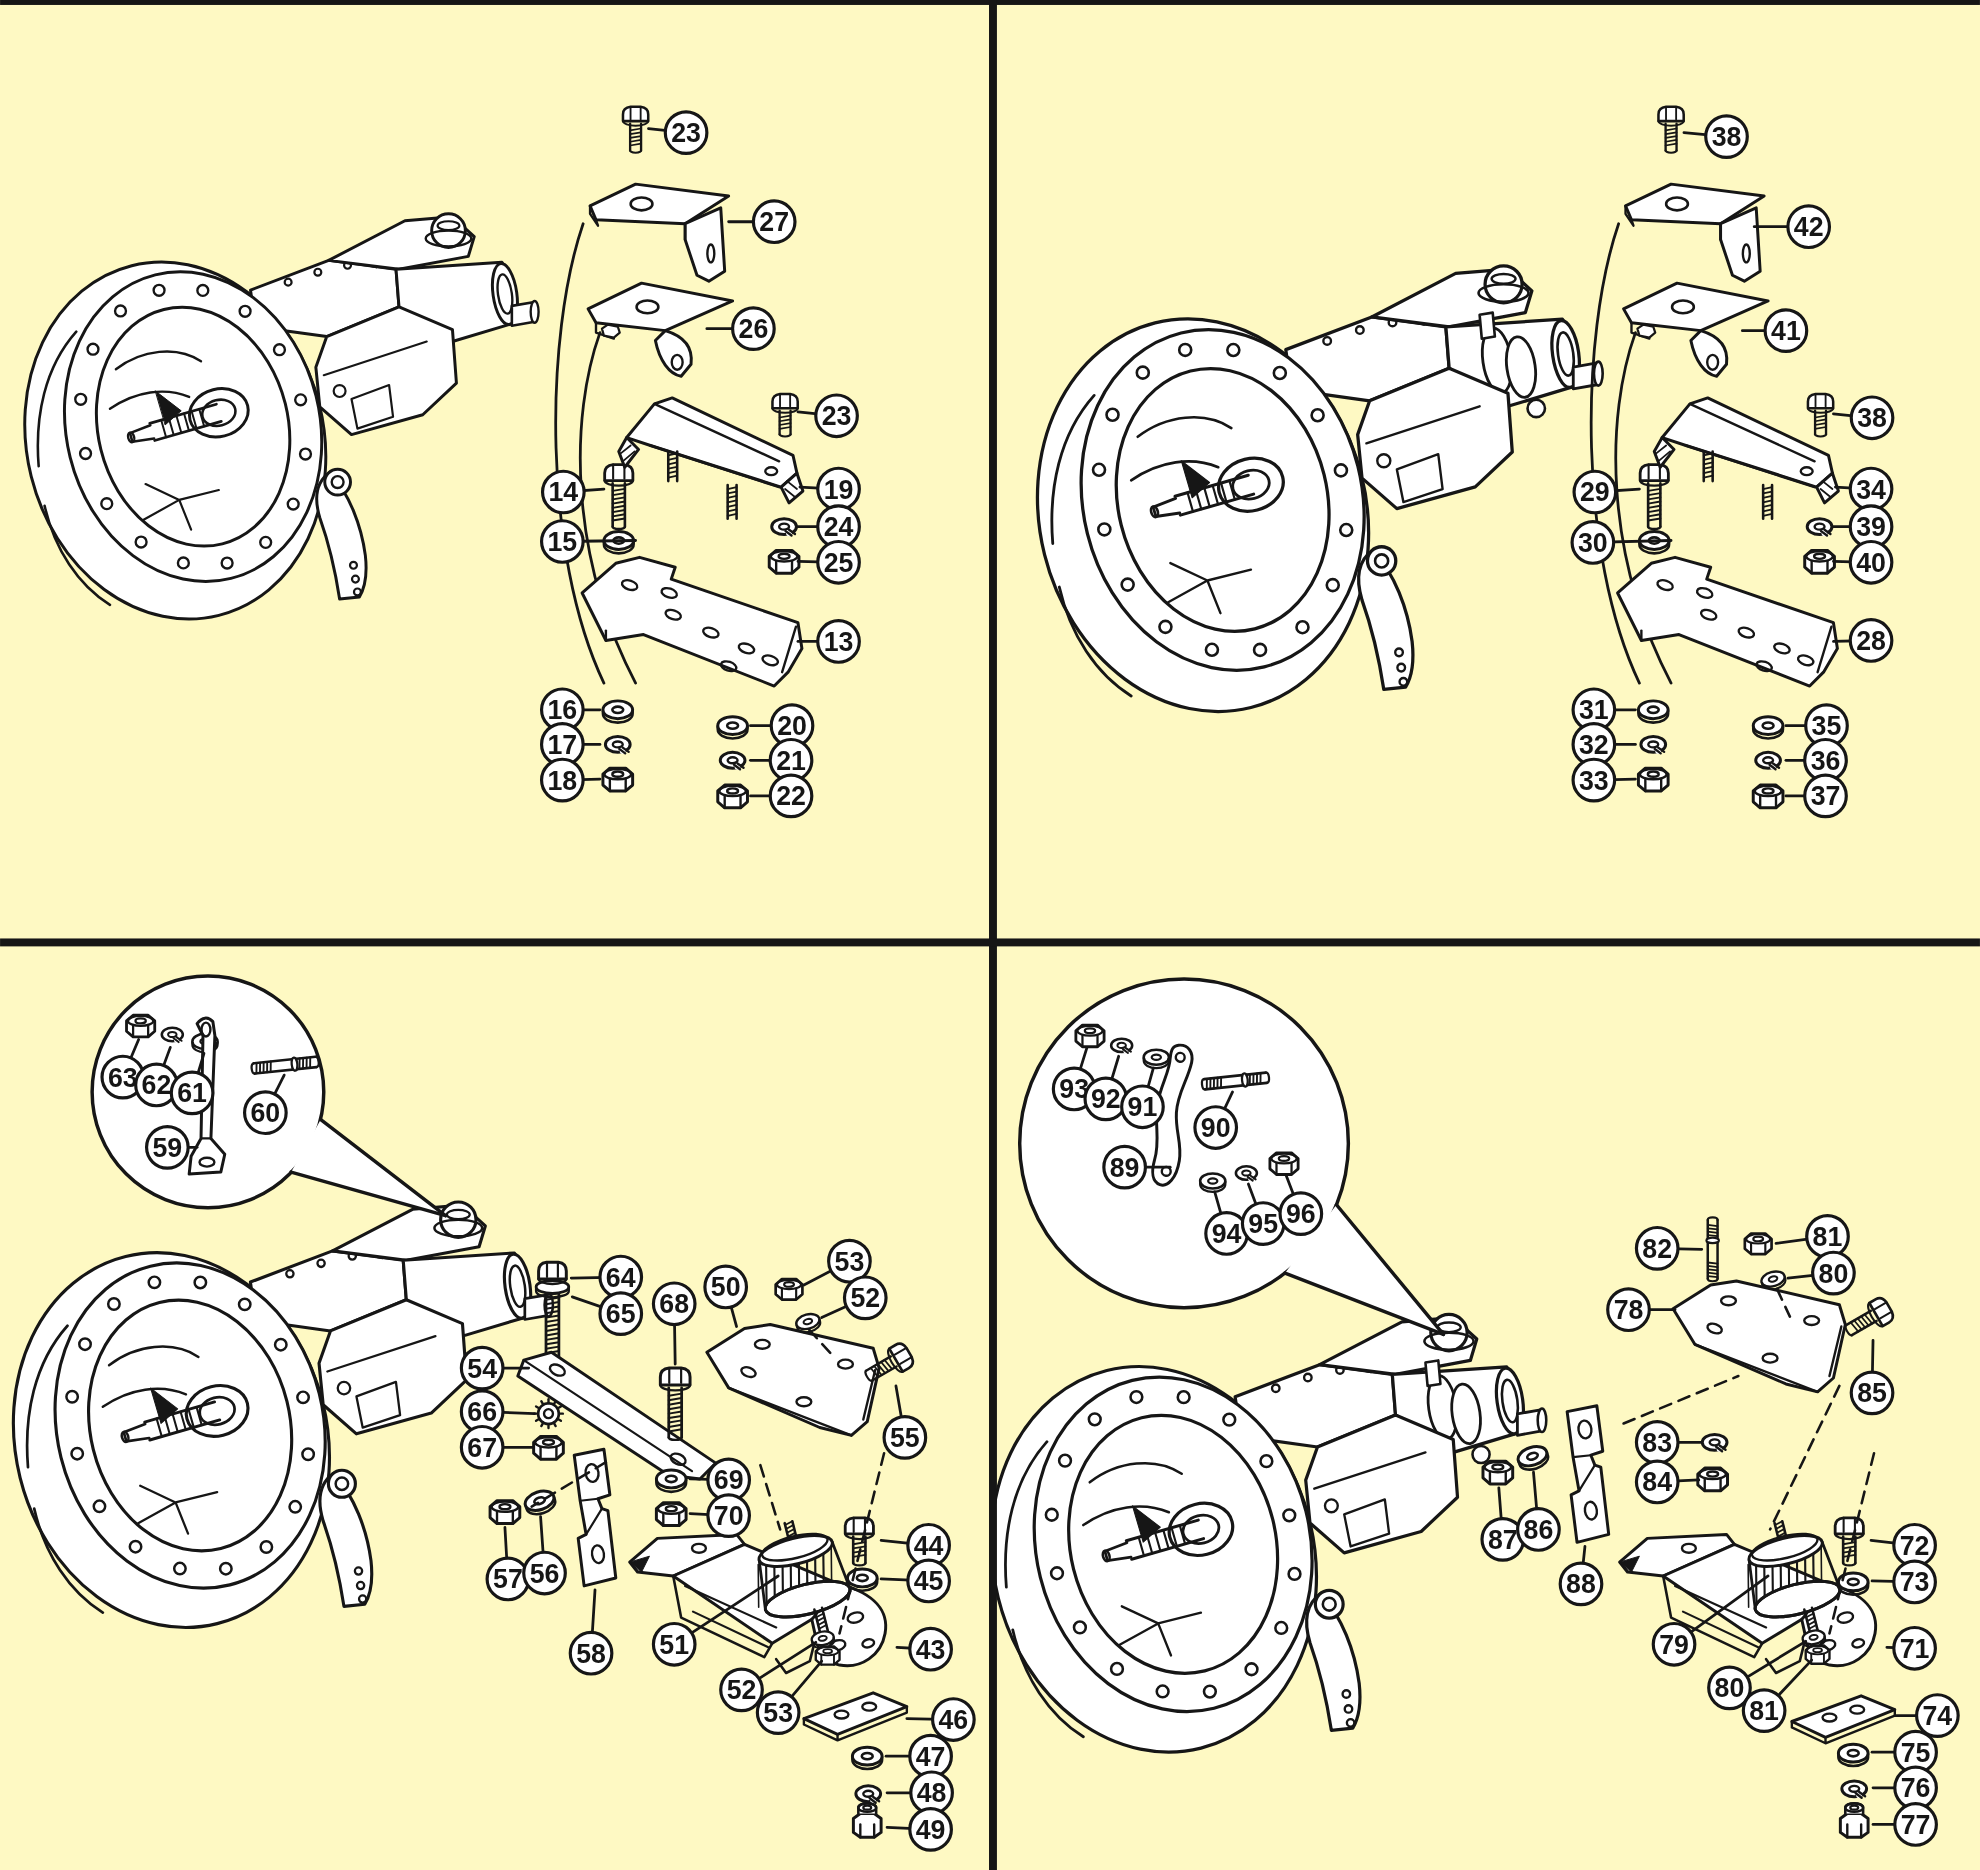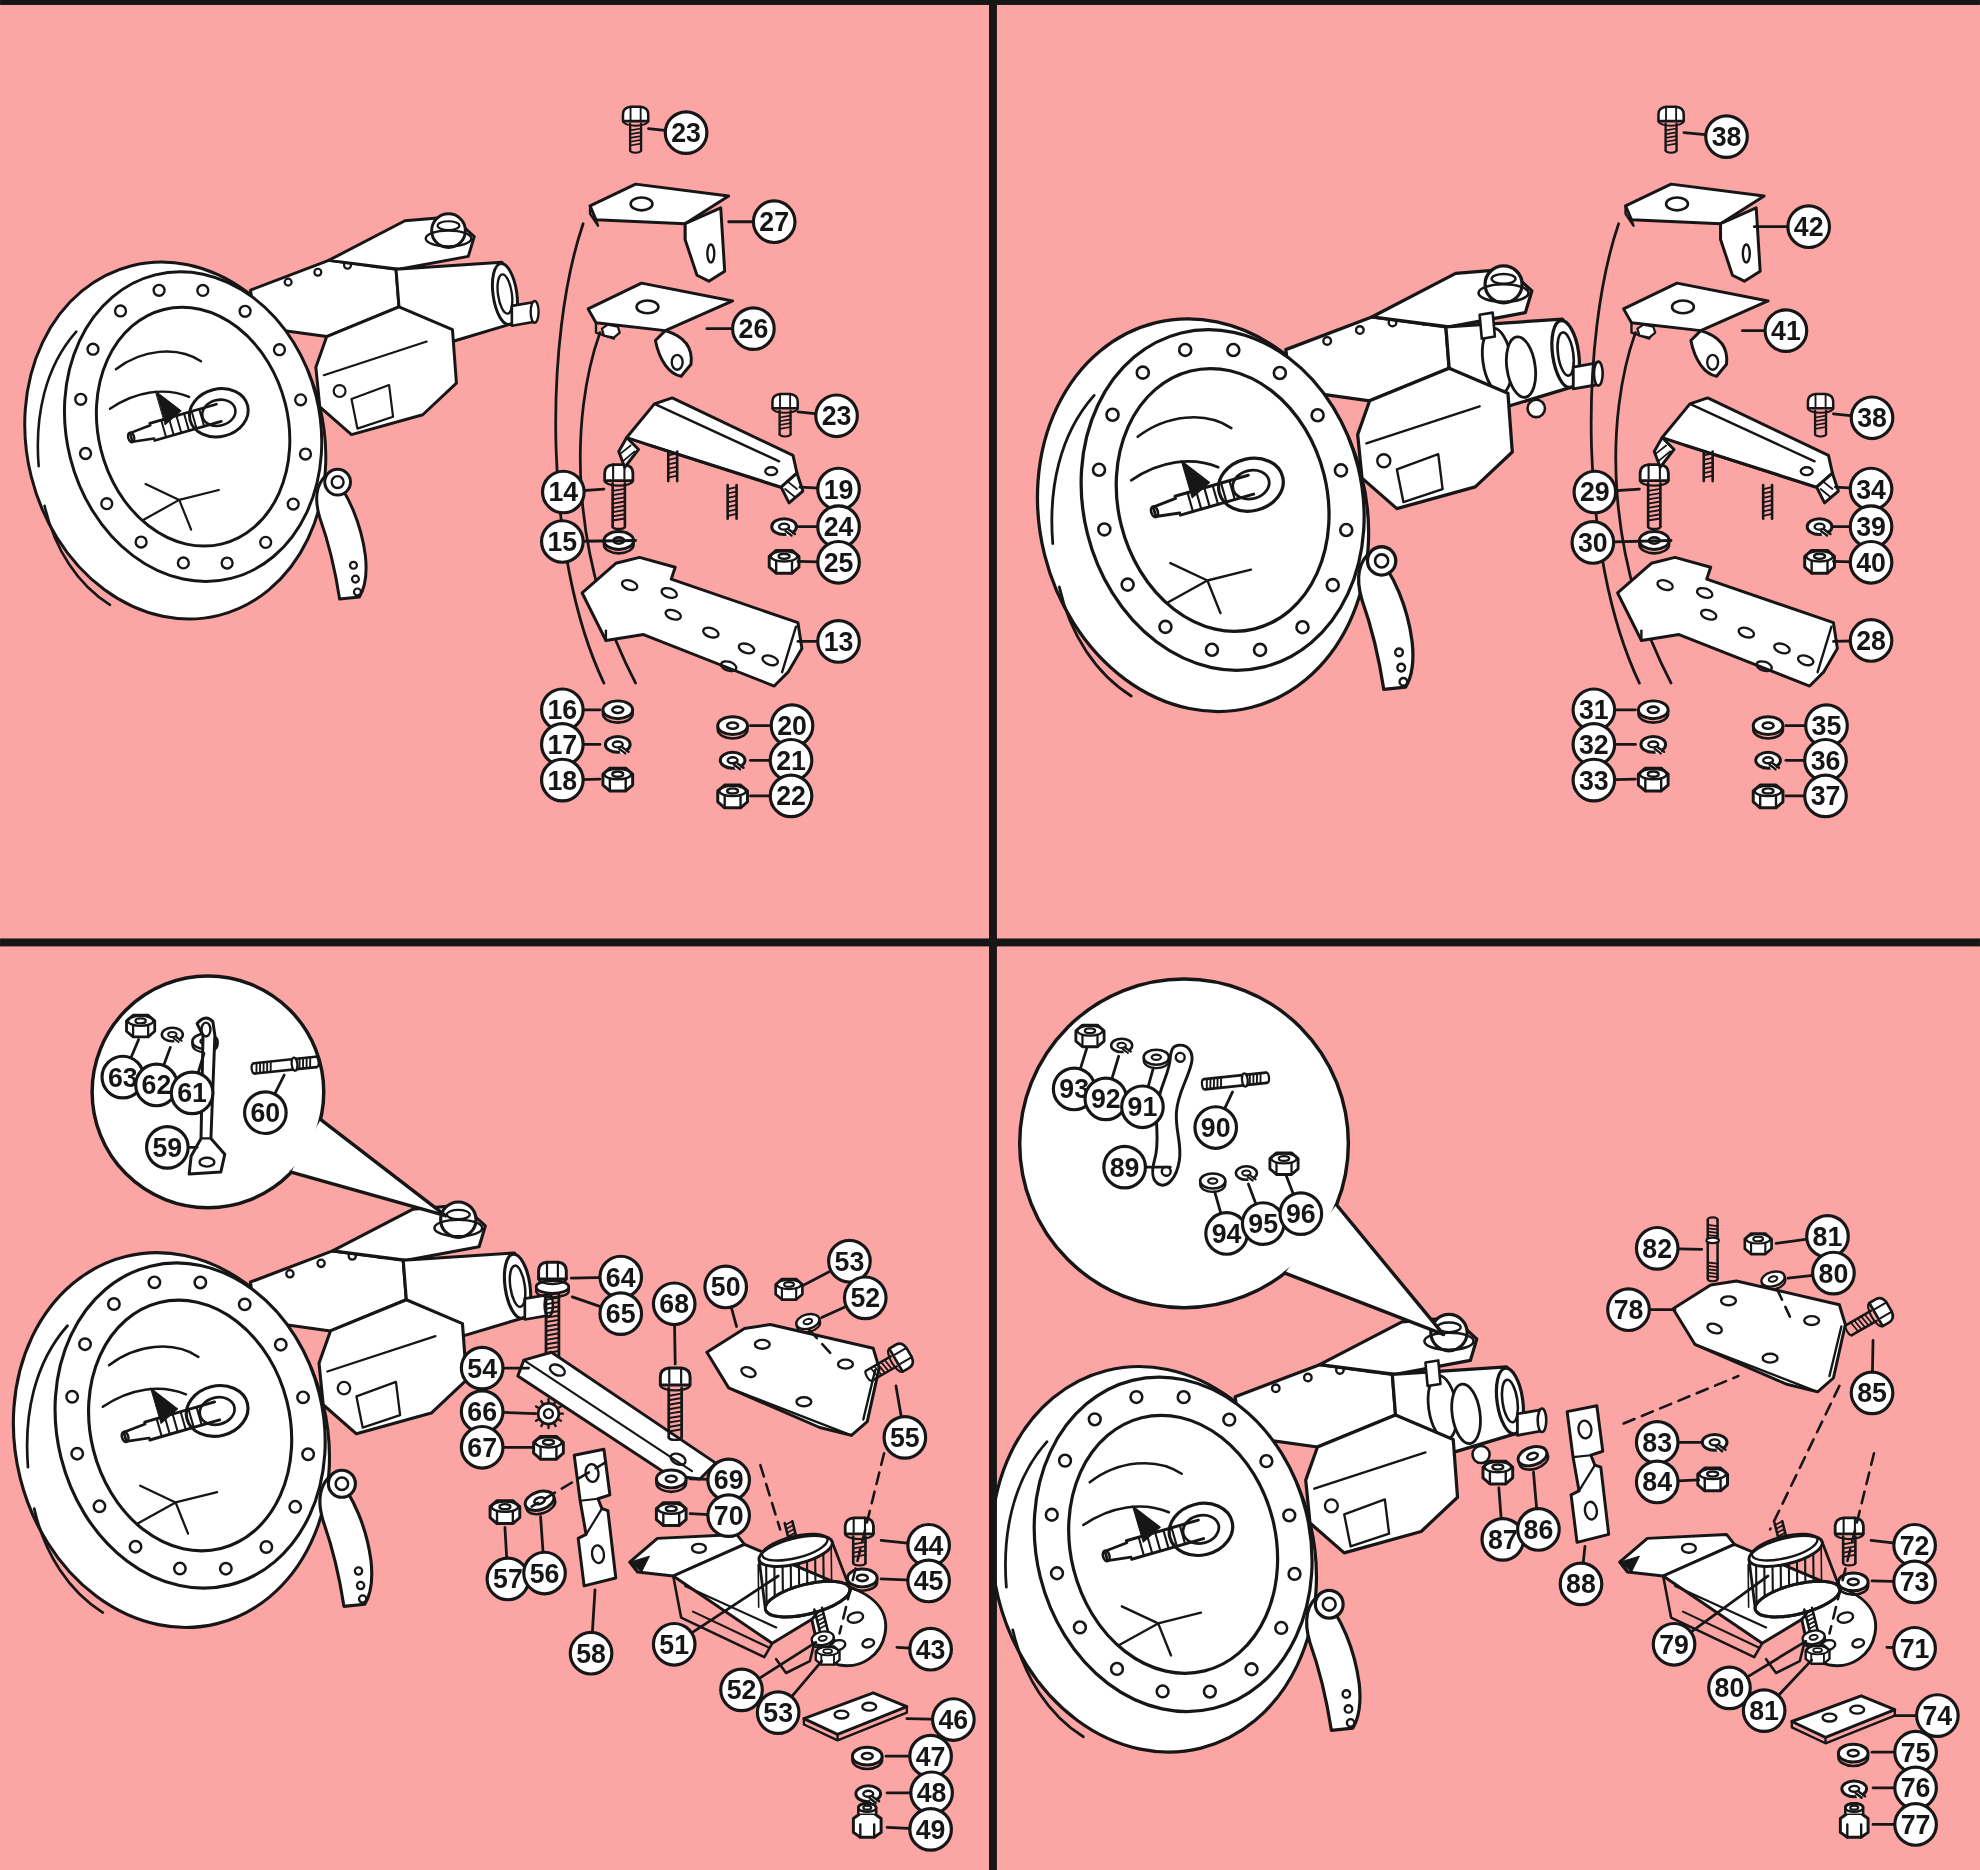--- a/index.html
+++ b/index.html
@@ -1,16 +1,16 @@
 <!DOCTYPE html>
 <html><head>
 <meta charset="utf-8">
 <style>
   html,body{margin:0;padding:0;background:#888;}
-  .stage{position:relative;width:1980px;height:1870px;background:#fca5a5;overflow:hidden;margin:0 auto;
+  .stage{position:relative;width:1980px;height:1870px;background:#fef9c3;overflow:hidden;margin:0 auto;
          font-family:"Liberation Sans", sans-serif;}
   svg{position:absolute;left:0;top:0;}
   .callout-num{font-family:"Liberation Sans", sans-serif;font-weight:600;}
 </style>
 </head>
 <body>
 
 <div class="stage">
   <svg id="diagram-svg" width="1980" height="1870" viewBox="0 0 2000 1889">
       <g>

